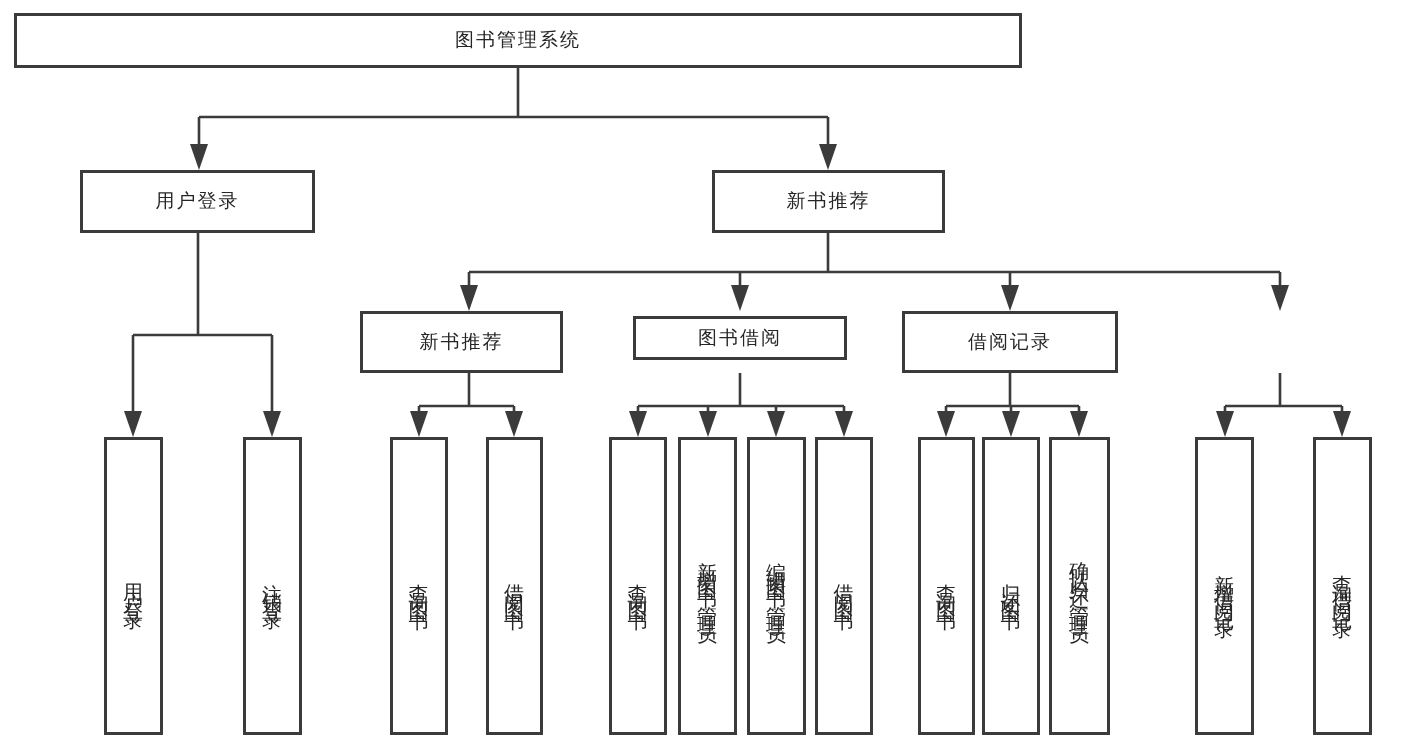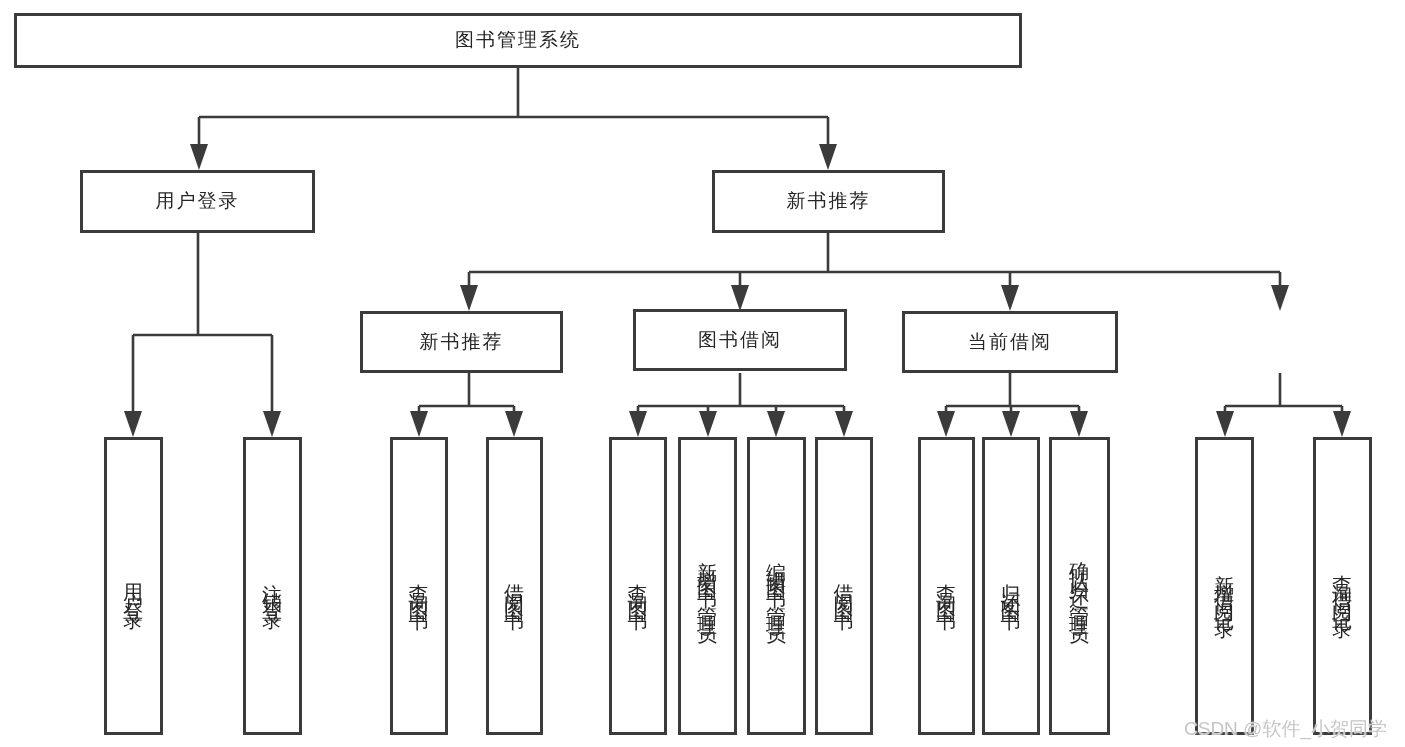--- a/index.html
+++ b/index.html
@@ -102,25 +102,25 @@
   <div class="box h-box" style="left:80px;top:170px;width:235px;height:63px">
     <span>用户登录</span>
   </div>
   <div class="box h-box" style="left:712px;top:170px;width:233px;height:63px">
     <span>新书推荐</span>
   </div>
 
   <div class="box h-box" style="left:360px;top:311px;width:203px;height:62px">
     <span>新书推荐</span>
   </div>
-  <div class="box h-box" style="left:633px;top:309px;width:214px;height:62px">
+  <div class="box h-box" style="left:633px;top:316px;width:214px;height:44px">
     <span>图书借阅</span>
   </div>
   <div class="box h-box" style="left:902px;top:311px;width:216px;height:62px">
-    <span>当前借阅</span>
+    <span>借阅记录</span>
   </div>
 
   <div class="box v-box" style="left:104px;top:437px;width:59px;height:298px">
     <span>用户登录</span>
   </div>
   <div class="box v-box" style="left:243px;top:437px;width:59px;height:298px">
     <span>注销登录</span>
   </div>
 
   <div class="box v-box" style="left:390px;top:437px;width:58px;height:298px">
@@ -153,15 +153,14 @@
     <span>确认归还（管理员）</span>
   </div>
 
   <div class="box v-box" style="left:1195px;top:437px;width:59px;height:298px">
     <span>新增借阅记录</span>
   </div>
   <div class="box v-box" style="left:1313px;top:437px;width:59px;height:298px">
     <span>查询借阅记录</span>
   </div>
 
-  <div class="watermark">CSDN @软件_小贺同学</div>
 
 </div>
 
 </body></html>

